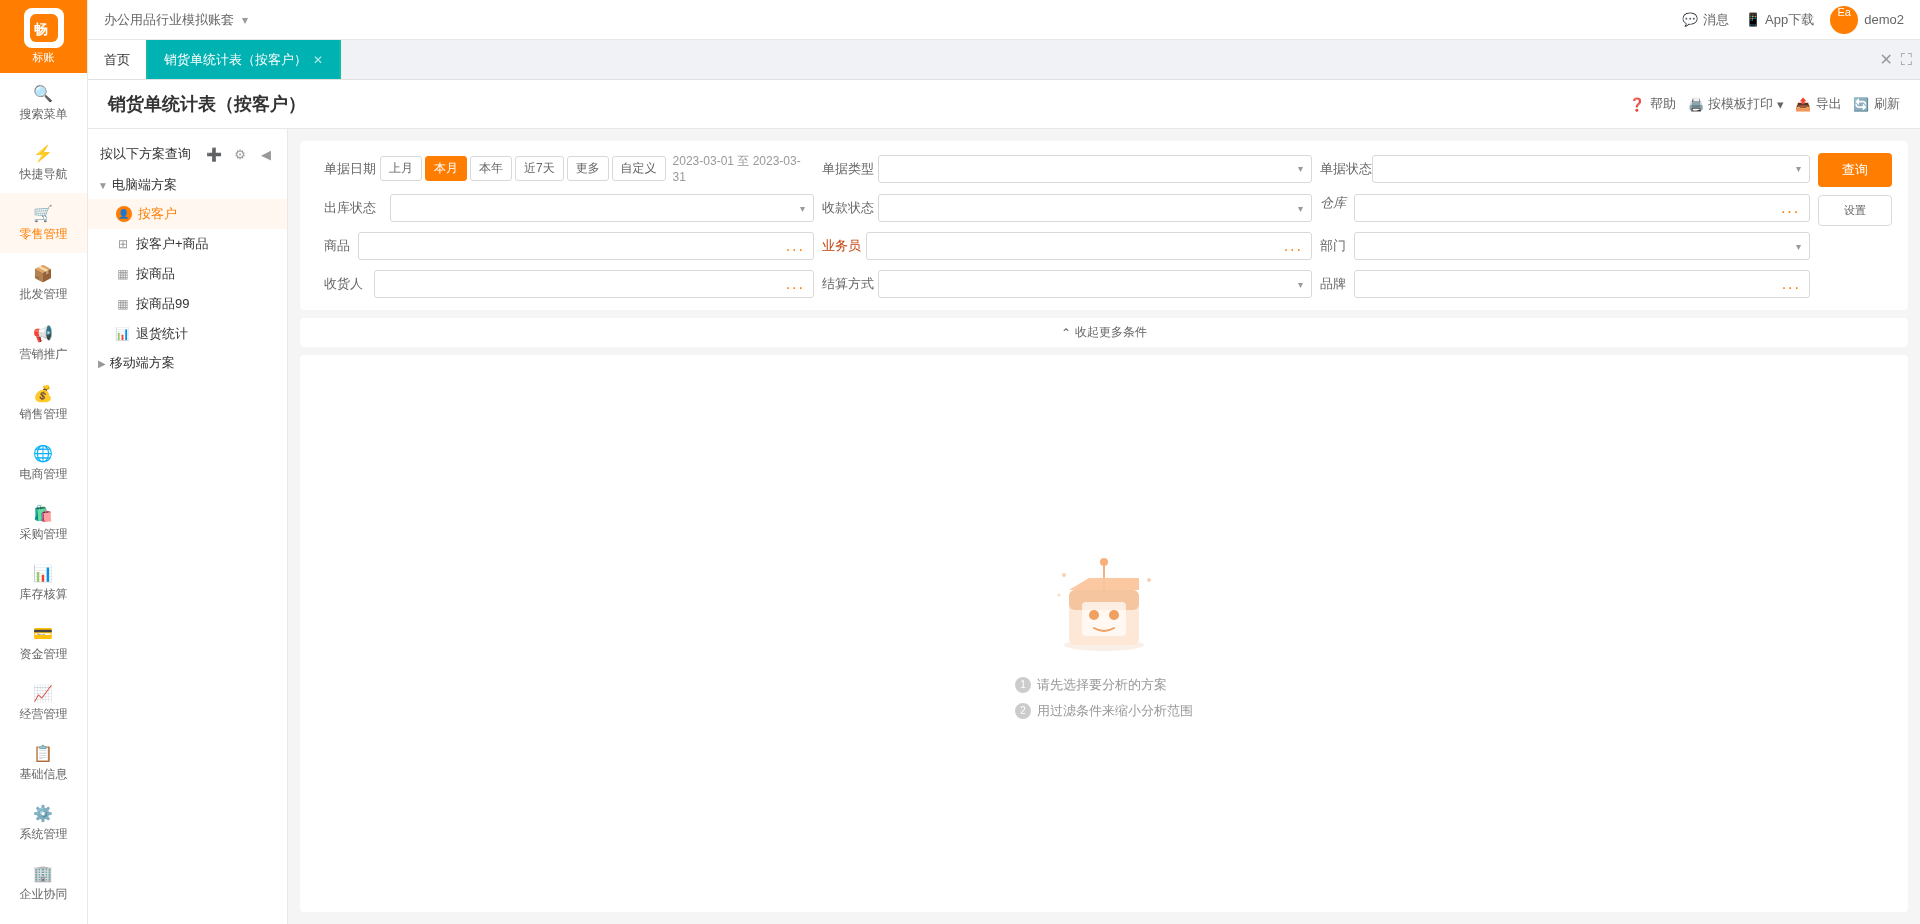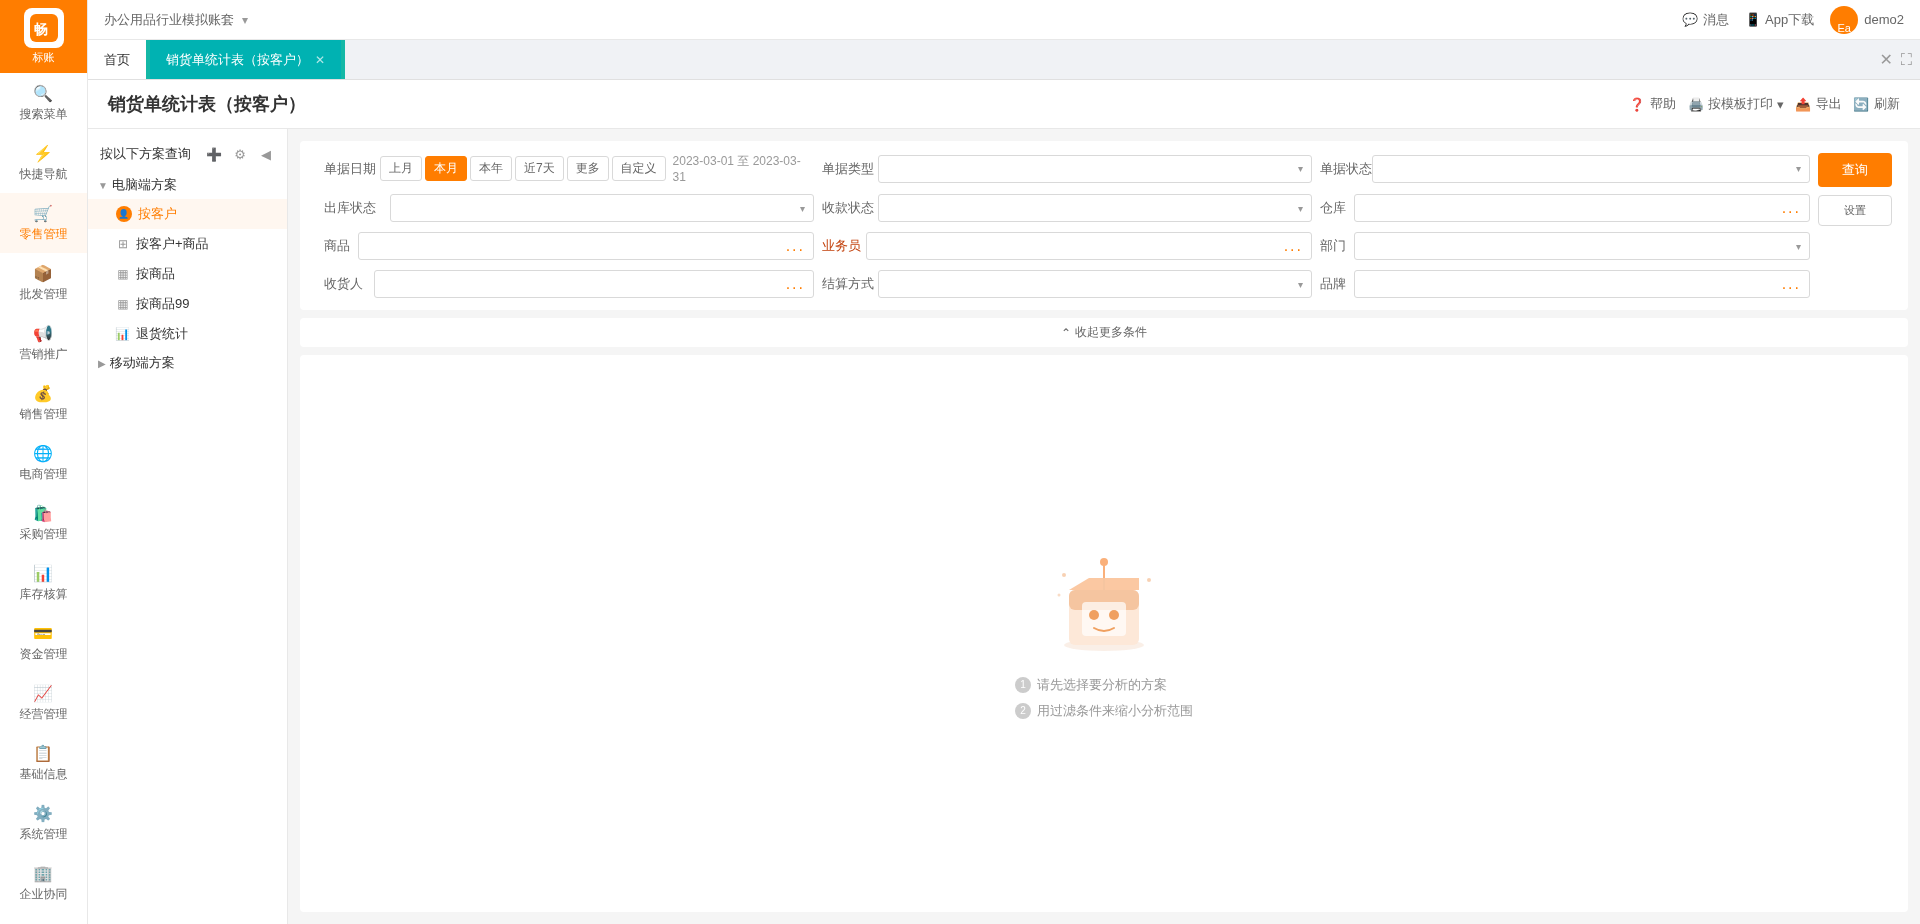--- a/index.html
+++ b/index.html
@@ -20,25 +20,25 @@
     
     .main { flex: 1; display: flex; flex-direction: column; overflow: hidden; }
 
     
     .topbar { height: 40px; background: #fff; border-bottom: 1px solid #e8e8e8; display: flex; align-items: center; padding: 0 16px; justify-content: space-between; flex-shrink: 0; }
     .topbar-left { display: flex; align-items: center; gap: 8px; }
     .topbar-title { font-size: 13px; color: #666; }
     .topbar-arrow { color: #999; font-size: 12px; cursor: pointer; }
     .topbar-right { display: flex; align-items: center; gap: 16px; }
     .topbar-btn { display: flex; align-items: center; gap: 4px; color: #666; font-size: 13px; cursor: pointer; }
-    .user-avatar { width: 28px; height: 28px; border-radius: 50%; background: #ff7d00; display: flex; align-items: flex-end; justify-content: center; color: #fff; font-size: 11px; cursor: pointer; overflow: hidden; }
+    .user-avatar { width: 28px; height: 28px; border-radius: 50%; background: #ff7d00; display: flex; align-items: flex-start; justify-content: center; color: #fff; font-size: 11px; cursor: pointer; overflow: hidden; }
 
     
     .tabbar { height: 40px; background: #f0f2f5; display: flex; align-items: center; flex-shrink: 0; border-bottom: 1px solid #e0e0e0; }
-    .tab { height: 100%; padding: 0 16px; display: flex; align-items: center; gap: 6px; cursor: pointer; font-size: 13px; color: #666; border-right: 4px solid #14b8a6; background: #e8eaed; }
+    .tab { height: 100%; padding: 0 16px; display: flex; align-items: center; gap: 6px; cursor: pointer; font-size: 13px; color: #666; border-right: 2px solid #14b8a6; background: #e8eaed; }
     .tab.active { background: #00b2b2; color: #fff; }
     .tab.home { background: #fff; color: #333; }
     .tab-close { font-size: 12px; color: inherit; opacity: 0.7; cursor: pointer; }
     .tabbar-actions { margin-left: auto; display: flex; align-items: center; gap: 8px; padding-right: 8px; }
     .tabbar-action-btn { color: #999; cursor: pointer; font-size: 16px; }
 
     
     .content { flex: 1; overflow: hidden; display: flex; flex-direction: column; background: #f5f5f5; }
 
     
@@ -322,21 +322,21 @@
                     <span class="select-arrow">▾</span>
                   </div>
                 </div>
                 <div style="display:flex;align-items:center;gap:4px;">
                   <span style="color:#666;font-size:13px;white-space:nowrap;min-width:50px;">收款状态</span>
                   <div class="select-control">
                     <span></span>
                     <span class="select-arrow">▾</span>
                   </div>
                 </div>
-                <div style="display:flex;align-items:center;gap:4px;">
+                <div style="display:flex;gap:4px;font-style:italic;">
                   <span style="color:#666;font-size:13px;white-space:nowrap;min-width:30px;">仓库</span>
                   <div class="select-control">
                     <span></span>
                     <span class="select-dots">...</span>
                   </div>
                 </div>
               </div>
 
               <div style="display:grid;grid-template-columns:1fr 1fr 1fr;gap:8px;margin-bottom:10px;align-items:center;">
                 <div style="display:flex;align-items:center;gap:4px;">

